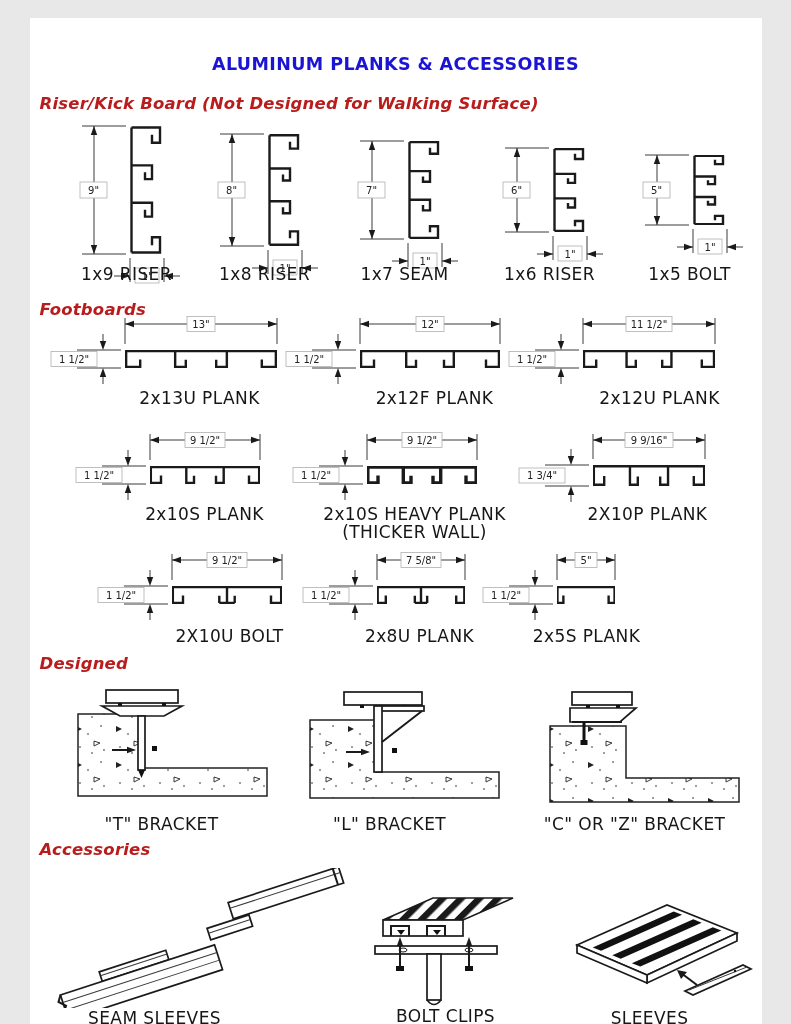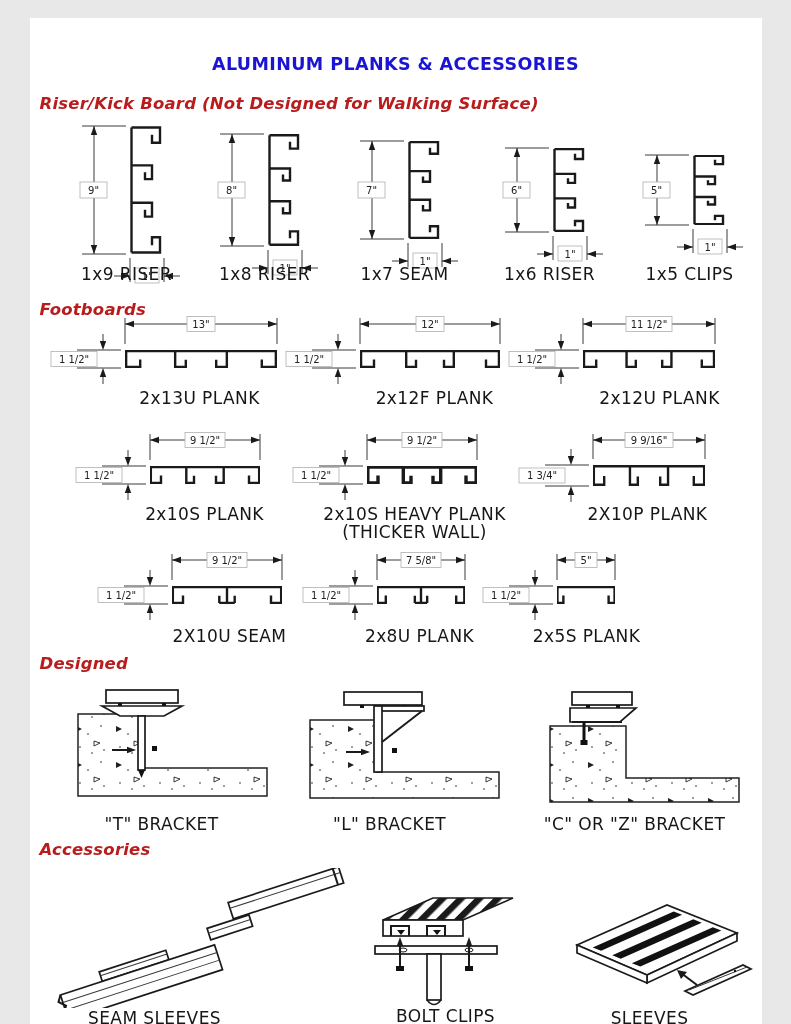--- a/index.html
+++ b/index.html
@@ -173,21 +173,21 @@
       <use href="#aE" x="62" y="96"></use>
     <line class="thin" x1="96" y1="96" x2="112" y2="96"></line>
       <use href="#aW" x="96" y="96"></use>
     <rect class="dimbox" x="67" y="88" width="24" height="15"></rect>
       <text class="dimtxt" x="79" y="99.5">1"</text>
   </svg>
   <div class="plabel" style="left:97px;top:246px">1x9 RISER</div>
   <div class="plabel" style="left:235px;top:246px">1x8 RISER</div>
   <div class="plabel" style="left:375px;top:246px">1x7 SEAM</div>
   <div class="plabel" style="left:520px;top:246px">1x6 RISER</div>
-  <div class="plabel" style="left:660px;top:246px">1x5 CLIPS</div>
+  <div class="plabel" style="left:660px;top:246px">1x5 BOLT</div>
 
   <div class="h-sec" style="left:10px;top:282px">Footboards</div>
 
   <svg class="dsvg" style="left:19px;top:288px" width="244" height="92">
     <line class="thin" x1="76" y1="12" x2="76" y2="38"></line>
       <line class="thin" x1="228" y1="12" x2="228" y2="38"></line>
     <line class="thin" x1="76" y1="18" x2="228" y2="18"></line>
       <use href="#aW" x="76" y="18"></use>
       <use href="#aE" x="228" y="18"></use>
     <rect class="dimbox" x="138" y="10.5" width="28" height="15"></rect>
@@ -348,21 +348,21 @@
     <line class="thin" x1="28" y1="44" x2="72" y2="44"></line>
       <line class="thin" x1="28" y1="62" x2="72" y2="62"></line>
     <line class="thin" x1="54" y1="28" x2="54" y2="35"></line>
       <use href="#aS" x="54" y="44"></use>
     <line class="thin" x1="54" y1="71" x2="54" y2="78"></line>
       <use href="#aN" x="54" y="62"></use>
     <rect class="dimbox" x="2" y="45.5" width="46" height="15"></rect>
       <text class="dimtxt" x="25" y="56.5">1 1/2"</text>
     <use class="prof" href="#plank2" x="76" y="44" width="58" height="18"></use>
   </svg>
-  <div class="plabel" style="left:200px;top:608px">2X10U SEAM</div>
+  <div class="plabel" style="left:200px;top:608px">2X10U BOLT</div>
   <div class="plabel" style="left:390px;top:608px">2x8U PLANK</div>
   <div class="plabel" style="left:557px;top:608px">2x5S PLANK</div>
 
   <div class="h-sec" style="left:10px;top:636px">Designed</div>
 
   <svg class="dsvg" style="left:40px;top:666px" width="205" height="125">
     <path class="conc" d="M8,30 H70 V84 H197 V112 H8 Z"></path>
     <rect class="wht" x="36" y="6" width="72" height="13"></rect>
     <rect class="blk" x="48" y="19" width="4" height="3"></rect>
       <rect class="blk" x="92" y="19" width="4" height="3"></rect>

